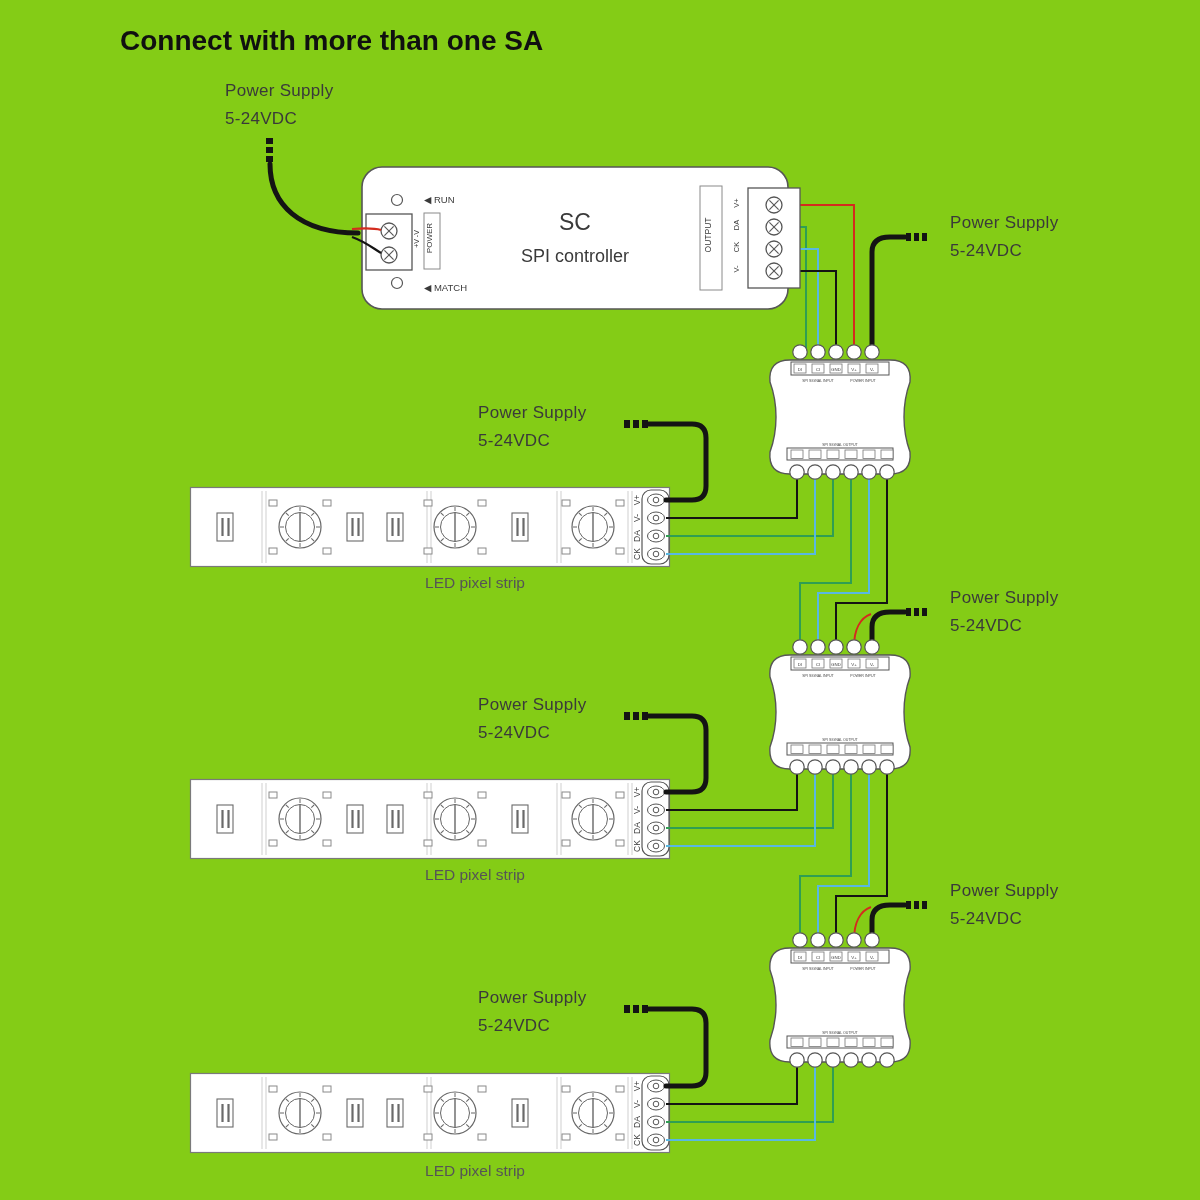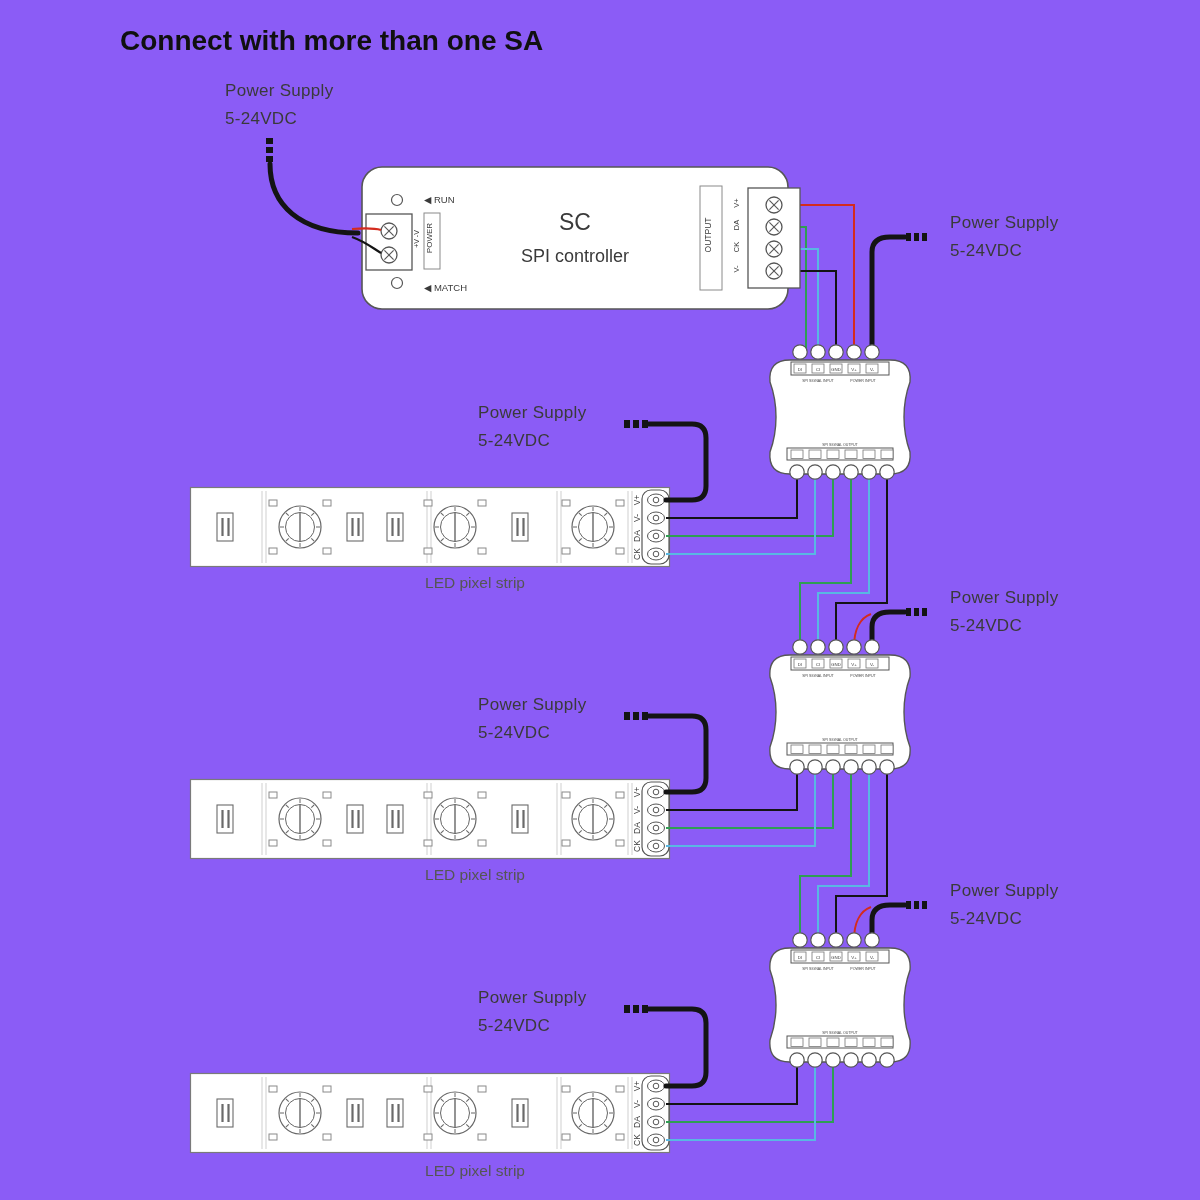--- a/index.html
+++ b/index.html
@@ -1,16 +1,16 @@
 <!DOCTYPE html>
 <html><head>
 <meta charset="utf-8">
 <style>
   html,body{margin:0;padding:0;background:#ffffff;}
-  .stage{width:1200px;height:1200px;position:relative;background:#8b5cf6;}
+  .stage{width:1200px;height:1200px;position:relative;background:#84cc16;}
   svg{font-family:"Liberation Sans",sans-serif;}
   text{fill:#3a3a3a;}
   .title-text{font-weight:bold;fill:#101010;}
   .ps-label{font-size:17px;letter-spacing:.3px;}
   .strip-label{font-size:15.5px;fill:#555;}
   .tiny{fill:#444;}
 </style>
 </head>
 <body>
 

